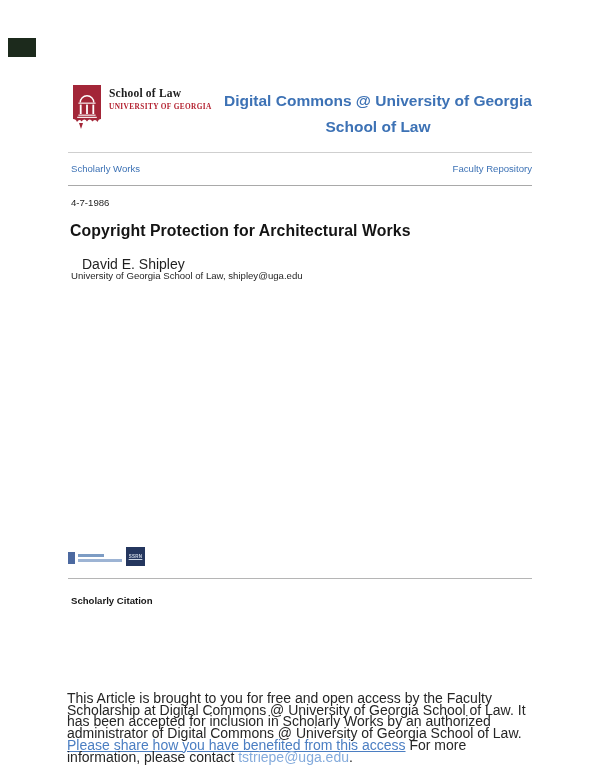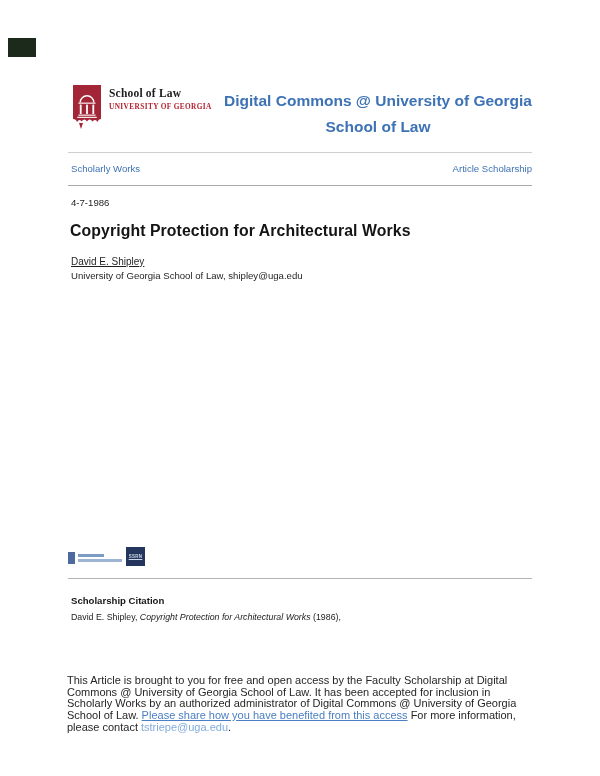--- a/index.html
+++ b/index.html
@@ -22,41 +22,41 @@
   .rule2 { top:185px; border-top-color:#a9a9a9; }
   .rule3 { top:578px; border-top-color:#b5b5b5; }
 
   .nav-link { position:absolute; top:163px; font-size:9.6px; color:#3d72b5; text-decoration:none; }
   .nav-left { left:71px; }
   .nav-right { right:68px; }
 
   .pub-date { position:absolute; left:71px; top:197px; font-size:9.6px; }
   .article-title { position:absolute; left:70px; top:222px; width:470px;
     font-size:15.8px; font-weight:700; color:#141414; letter-spacing:0.1px; }
-  .author { position:absolute; left:71px; top:256px; font-size:10px;text-decoration:underline; }
+  .author { position:absolute; left:82px; top:256px; font-size:14px; }
   .affiliation { position:absolute; left:71px; top:270px; font-size:9.6px; }
 
   
   .lib-badge { position:absolute; left:68px; top:550px; height:15px; display:flex; align-items:center; gap:3px; }
   .lib-glyph { width:7px; height:12px; background:#2d4f8f; opacity:.85; }
   .lib-lines .l1 { width:26px; height:3px; background:#7d9cc4; margin-bottom:2px; }
   .lib-lines .l2 { width:44px; height:3px; background:#9db4d4; }
   .ssrn-badge { position:absolute; left:126px; top:547px; width:19px; height:19px;
     background:#24365e; color:#cdd6e4; font-size:4.5px; font-weight:700;
     display:flex; align-items:center; justify-content:center; letter-spacing:0.3px; }
 
   
   .citation { position:absolute; left:71px; top:595px; width:464px; font-size:8.8px; line-height:12.6px; color:#222; }
   .citation-heading { font-size:9.6px; font-weight:700; color:#161616; margin-bottom:3px; }
   .cit-italic { font-style:italic; }
   .cit-url { color:#222; text-decoration:none; }
 
   
-  .footer-stmt { position:absolute; left:67px; top:675px; width:466px;
-    font-size:11px; line-height:11.7px; color:#262626; }
+  .footer-stmt { position:absolute; left:67px; top:693px; width:466px;
+    font-size:14px; line-height:11.7px; color:#262626; }
   .share-link { color:#4b7ec2; text-decoration:underline; }
   .contact-link { color:#84abdc; text-decoration:none; }
 </style>
 </head>
 <body>
 
 <div class="page">
 
   <div class="marker-box"></div>
 
@@ -79,21 +79,21 @@
   </div>
 
   <a class="site-title" href="#">
     <span>Digital Commons @ University of Georgia</span><br>
     <span>School of Law</span>
   </a>
 
   <div class="rule rule1"></div>
 
   <a class="nav-link nav-left" href="#">Scholarly Works</a>
-  <a class="nav-link nav-right" href="#">Article Scholarship</a>
+  <a class="nav-link nav-right" href="#">Faculty Repository</a>
 
   <div class="rule rule2"></div>
 
   <div class="pub-date">4-7-1986</div>
   <h1 class="article-title" style="margin:0;">Copyright Protection for Architectural Works</h1>
   <div class="author">David E. Shipley</div>
   <div class="affiliation">University of Georgia School of Law, shipley@uga.edu</div>
 
   <a class="lib-badge" href="#">
     <span class="lib-glyph"></span>
@@ -102,21 +102,20 @@
       <span class="l2" style="display:block"></span>
     </span>
   </a>
   <a class="ssrn-badge" href="#">
     <span>SSRN</span>
   </a>
 
   <div class="rule rule3"></div>
 
   <div class="citation">
-    <div class="citation-heading">Scholarship Citation</div>
-    <div><span>David E. Shipley, </span><span class="cit-italic">Copyright Protection for Architectural Works</span><span> (1986),</span></div>
+    <div class="citation-heading">Scholarly Citation</div>
   </div>
 
   <div class="footer-stmt">
     <span>This Article is brought to you for free and open access by the Faculty Scholarship at Digital Commons @ University of Georgia School of Law. It has been accepted for inclusion in Scholarly Works by an authorized administrator of Digital Commons @ University of Georgia School of Law. </span><a class="share-link" href="#">Please share how you have benefited from this access</a><span> For more information, please contact </span><a class="contact-link" href="#">tstriepe@uga.edu</a><span>.</span>
   </div>
 
 </div>
 
 </body></html>

